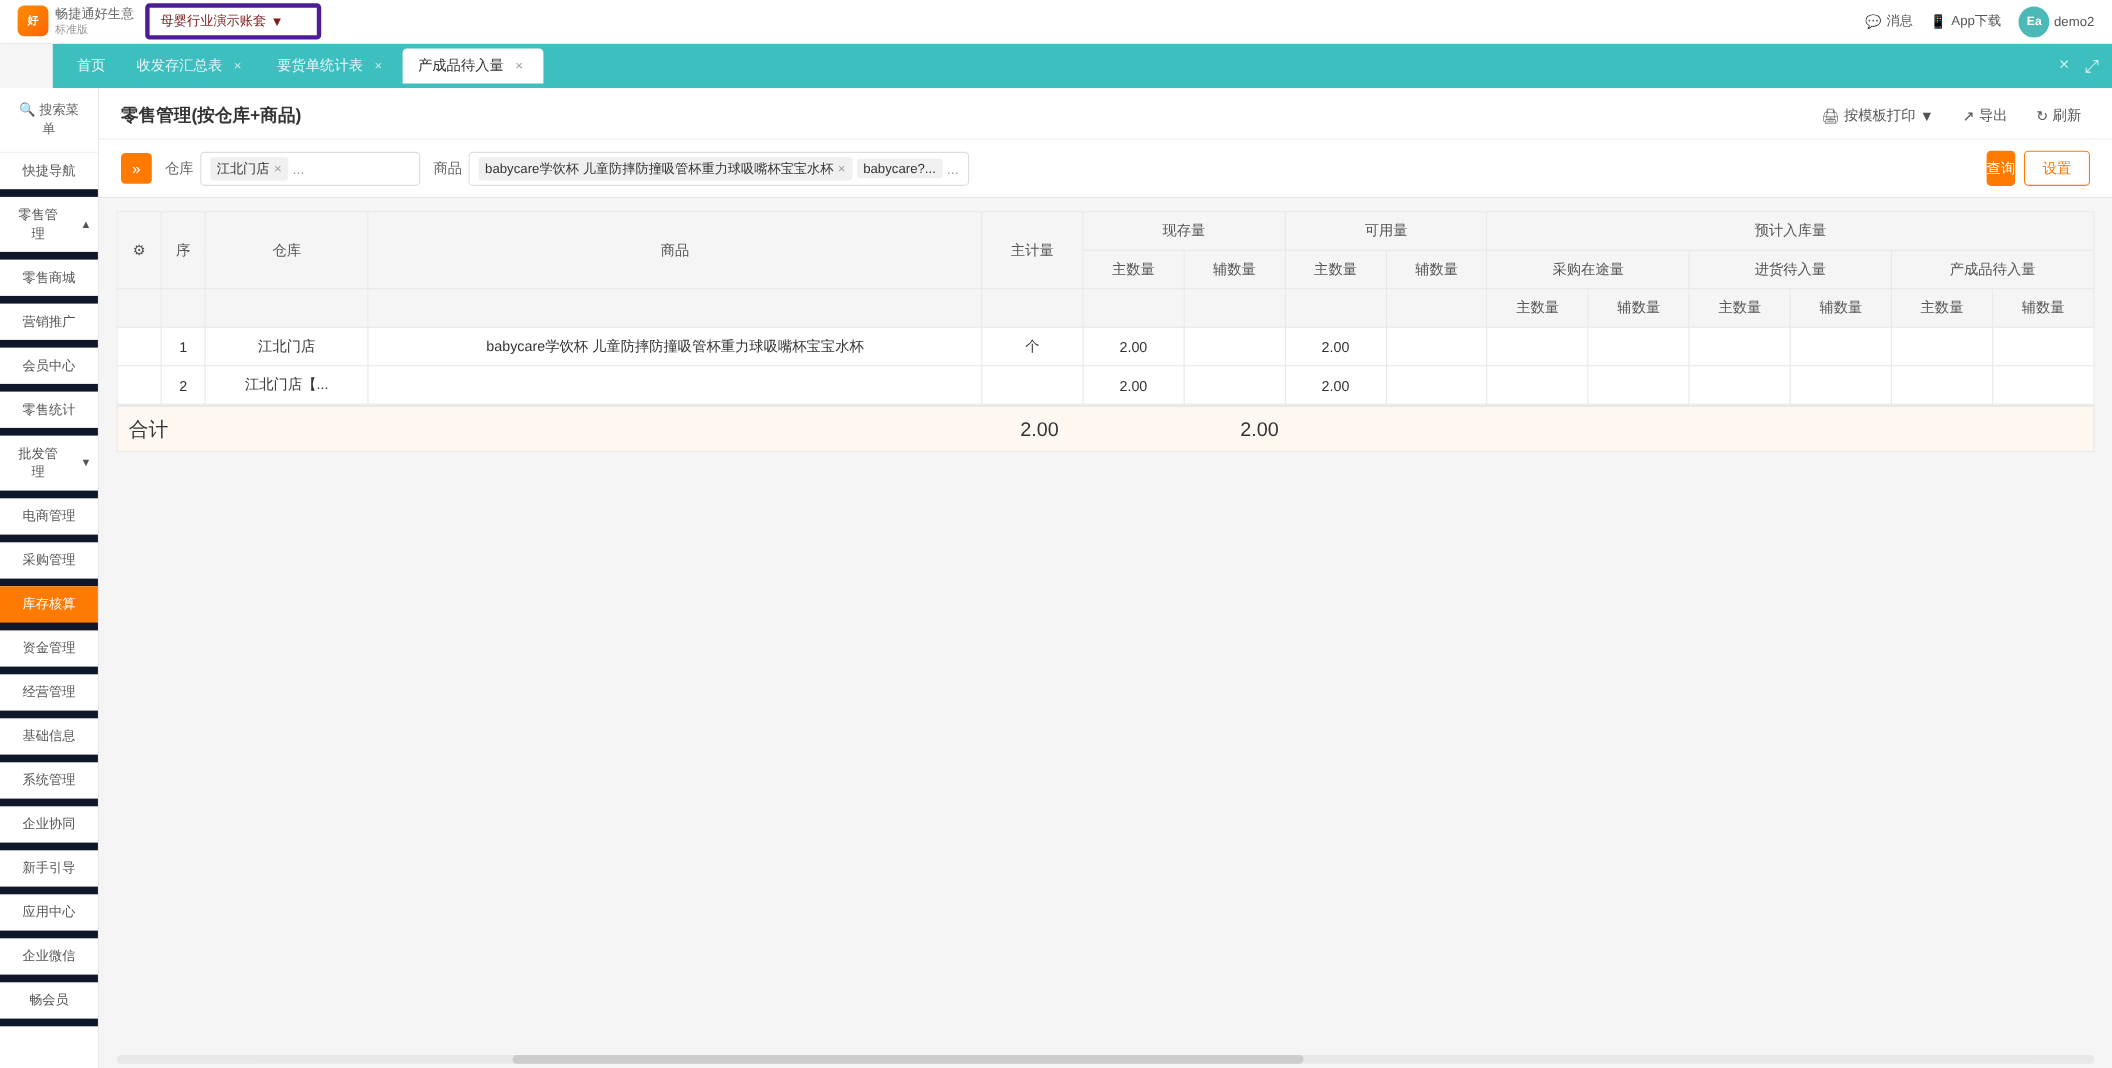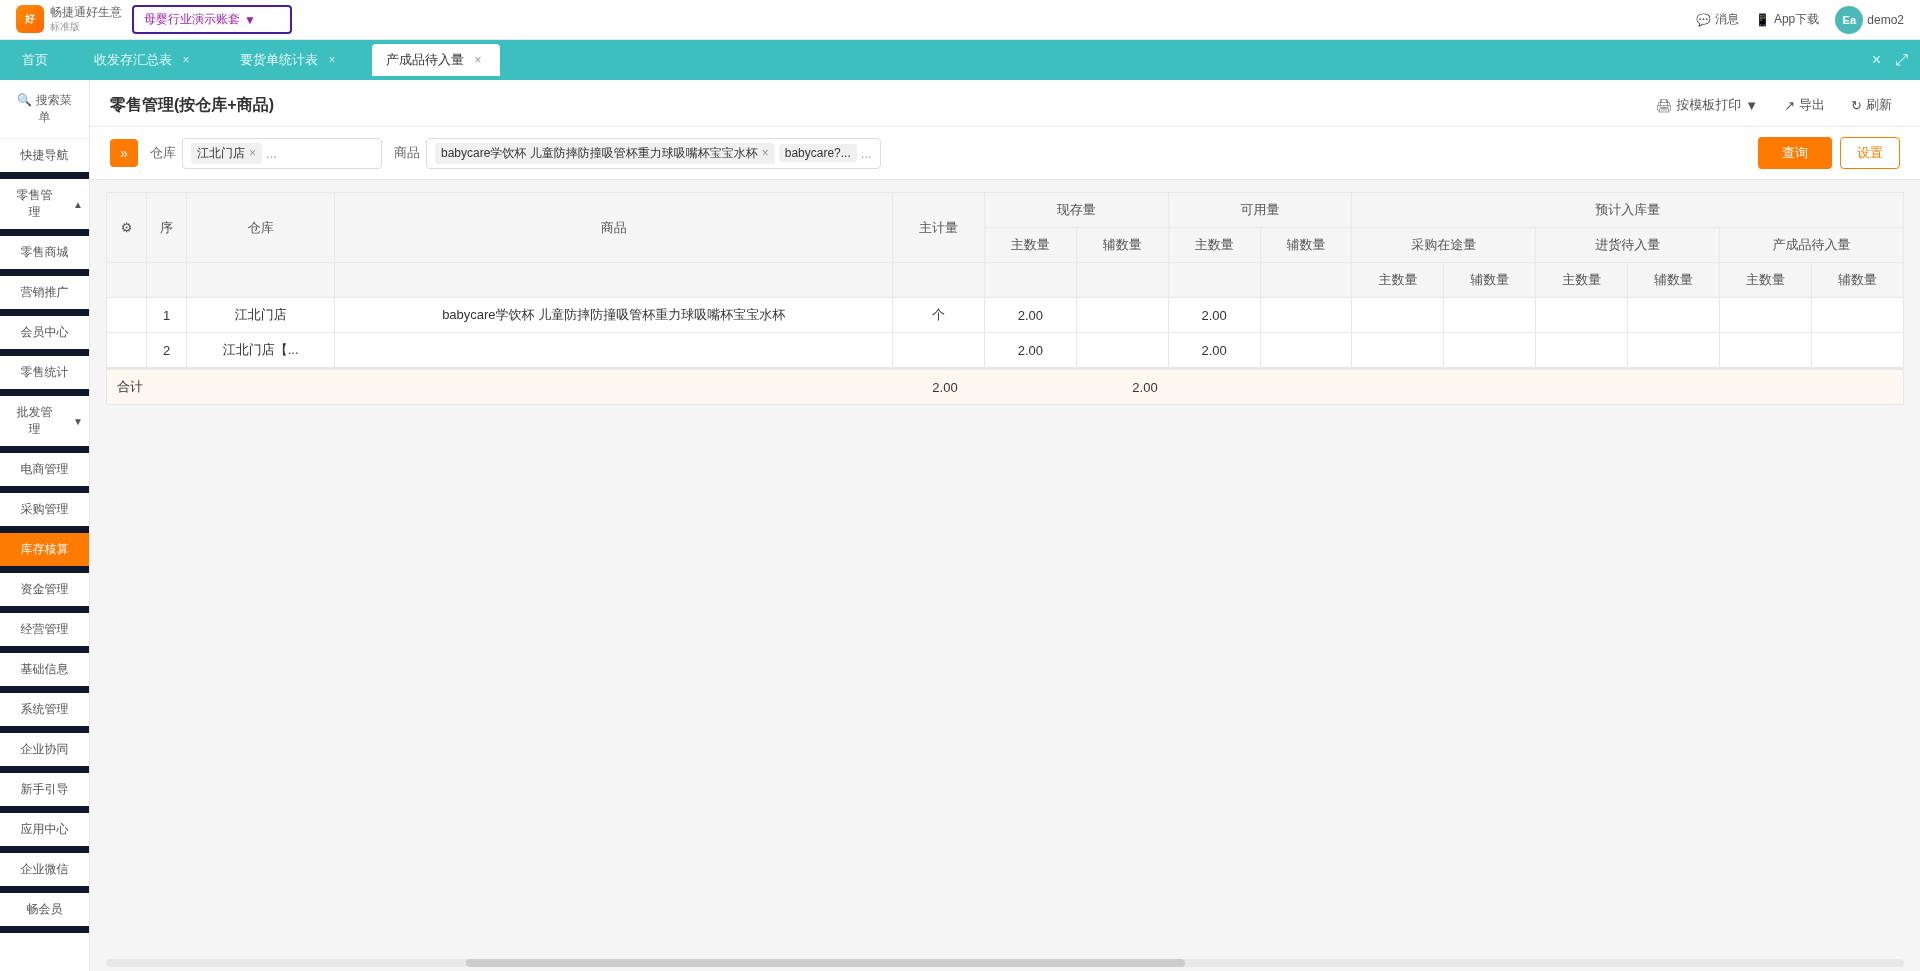--- a/index.html
+++ b/index.html
@@ -38,25 +38,25 @@
       font-size: 10px;
       font-weight: bold;
     }
     .logo-text { font-size: 12px; color: #666; line-height: 1.2; }
     .logo-sub { font-size: 10px; color: #999; }
     .industry-selector {
       display: flex;
       align-items: center;
       gap: 4px;
       padding: 4px 10px;
-      border: 2px solid #4c1d95;
+      border: 4px solid #4c1d95;
       border-radius: 4px;
       cursor: pointer;
       font-size: 12px;
-      color: #a21caf;
+      color: #7f1d1d;
       min-width: 160px;
     }
     .top-header-right {
       display: flex;
       align-items: center;
       gap: 16px;
     }
     .header-btn {
       display: flex;
       align-items: center;
@@ -79,21 +79,22 @@
     }
 
     
     .tab-bar {
       background: #3ebfbf;
       height: 40px;
       display: flex;
       align-items: center;
       padding: 0 8px;
       flex-shrink: 0;
-      gap: 18px;
+      gap: 0;
+      margin-left: 48px;
     }
     .tab-item {
       display: flex;
       align-items: center;
       gap: 6px;
       padding: 6px 14px;
       border-radius: 4px 4px 0 0;
       cursor: pointer;
       font-size: 13px;
       color: rgba(255,255,255,0.85);
@@ -272,21 +273,21 @@
     .filter-actions {
       margin-left: auto;
       display: flex;
       gap: 8px;
     }
     .btn-query {
       background: #ff7a00;
       color: white;
       border: none;
       border-radius: 4px;
-      padding: 6px 24px;
+      padding: 6px 0;
       cursor: pointer;
       font-size: 13px;
     }
     .btn-settings {
       background: white;
       color: #ff7a00;
       border: 1px solid #ff7a00;
       border-radius: 4px;
       padding: 6px 16px;
       cursor: pointer;
@@ -329,21 +330,21 @@
     .col-no { width: 40px; }
     .text-left { text-align: left; }
 
     
     .table-footer {
       background: #fff8f0;
       border-top: 2px solid #e8e8e8;
       padding: 8px 10px;
       display: flex;
       align-items: center;
-      font-size: 13px;
+      font-size: 18px;
       flex-shrink: 0;
       border-left: 1px solid #e8e8e8;
       border-right: 1px solid #e8e8e8;
       border-bottom: 1px solid #e8e8e8;
     }
 
     
     .scrollbar-area {
       background: #f5f5f5;
       padding: 4px 16px;

